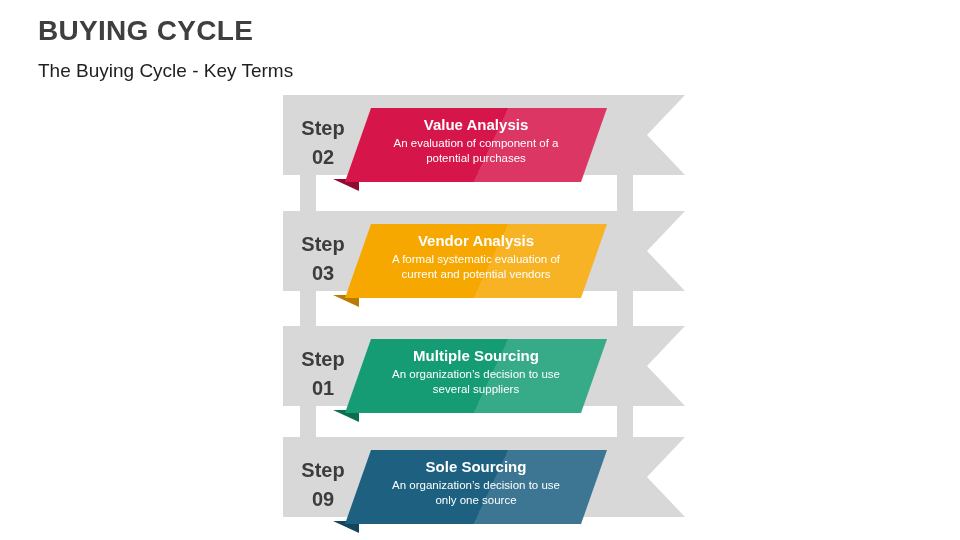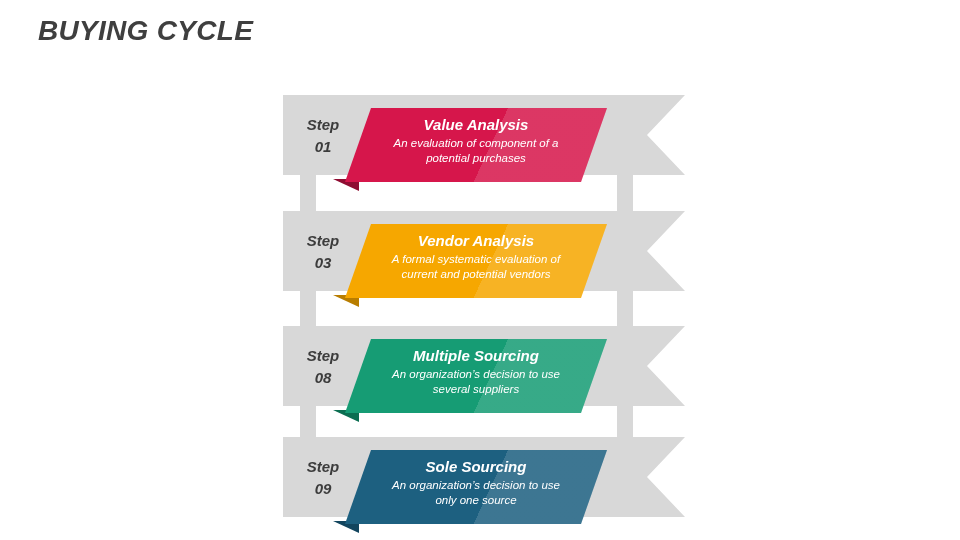--- a/index.html
+++ b/index.html
@@ -6,21 +6,20 @@
   body{
     font-family:"Liberation Sans", sans-serif;
     background:#ffffff;
   }
   .slide{
     position:relative;
     width:960px;
     height:540px;
     background:#ffffff;
     overflow:hidden;
-    font-style:italic;
   }
   .main-title{
     position:absolute;
     left:38px;
     top:15px;
     font-size:28px;
     font-weight:800;
     letter-spacing:0.3px;
     color:#3f3f3f;
   }
@@ -63,21 +62,21 @@
     height:80px;
     background:#d8d8d8;
     clip-path:polygon(0 0, 100% 0, calc(100% - 38px) 50%, 100% 100%, 0 100%);
   }
   .step-label{
     position:absolute;
     left:8px;
     top:19px;
     width:64px;
     text-align:center;
-    font-size:15px;
+    font-size:20px;
     font-weight:700;
     line-height:1.45;
     color:#3c3c3c;
   }
   .banner-fold{
     position:absolute;
     left:50px;
     top:84px;
     width:26px;
     height:12px;
@@ -113,29 +112,30 @@
     font-size:11.5px;
     line-height:1.3;
   }
 </style>
 </head>
 <body>
 
 <div class="slide">
 
   <div class="main-title" style="color: rgb(63, 63, 63);">BUYING CYCLE</div>
+  <div class="sub-title" style="color: rgb(31, 31, 31);">The Buying Cycle - Key Terms</div>
 
   <div class="connector left" style="background: rgb(216, 216, 216);"></div>
   <div class="connector right" style="background: rgb(216, 216, 216);"></div>
 
   <div class="step-row row-1">
     <div class="ribbon" style="background: rgb(216, 216, 216);"></div>
     <div class="step-label" style="color: rgb(60, 60, 60);">
       <div>Step</div>
-      <div>01</div>
+      <div>02</div>
     </div>
     <div class="banner-fold" style="--accent-dark: #8f0d32;"></div>
     <div class="banner" style="--accent: #d6164b;">
       <div class="banner-title">Value Analysis</div>
       <div class="banner-desc">An evaluation of component of a potential purchases</div>
     </div>
   </div>
 
   <div class="step-row row-2">
     <div class="ribbon" style="background: rgb(216, 216, 216);"></div>
@@ -147,21 +147,21 @@
     <div class="banner" style="--accent: #f6a700;">
       <div class="banner-title">Vendor Analysis</div>
       <div class="banner-desc">A formal systematic evaluation of current and potential vendors</div>
     </div>
   </div>
 
   <div class="step-row row-3">
     <div class="ribbon" style="background: rgb(216, 216, 216);"></div>
     <div class="step-label" style="color: rgb(60, 60, 60);">
       <div>Step</div>
-      <div>08</div>
+      <div>01</div>
     </div>
     <div class="banner-fold" style="--accent-dark: #0b6e51;"></div>
     <div class="banner" style="--accent: #169c74;">
       <div class="banner-title">Multiple Sourcing</div>
       <div class="banner-desc">An organization’s decision to use several suppliers</div>
     </div>
   </div>
 
   <div class="step-row row-4">
     <div class="ribbon" style="background: rgb(216, 216, 216);"></div>

